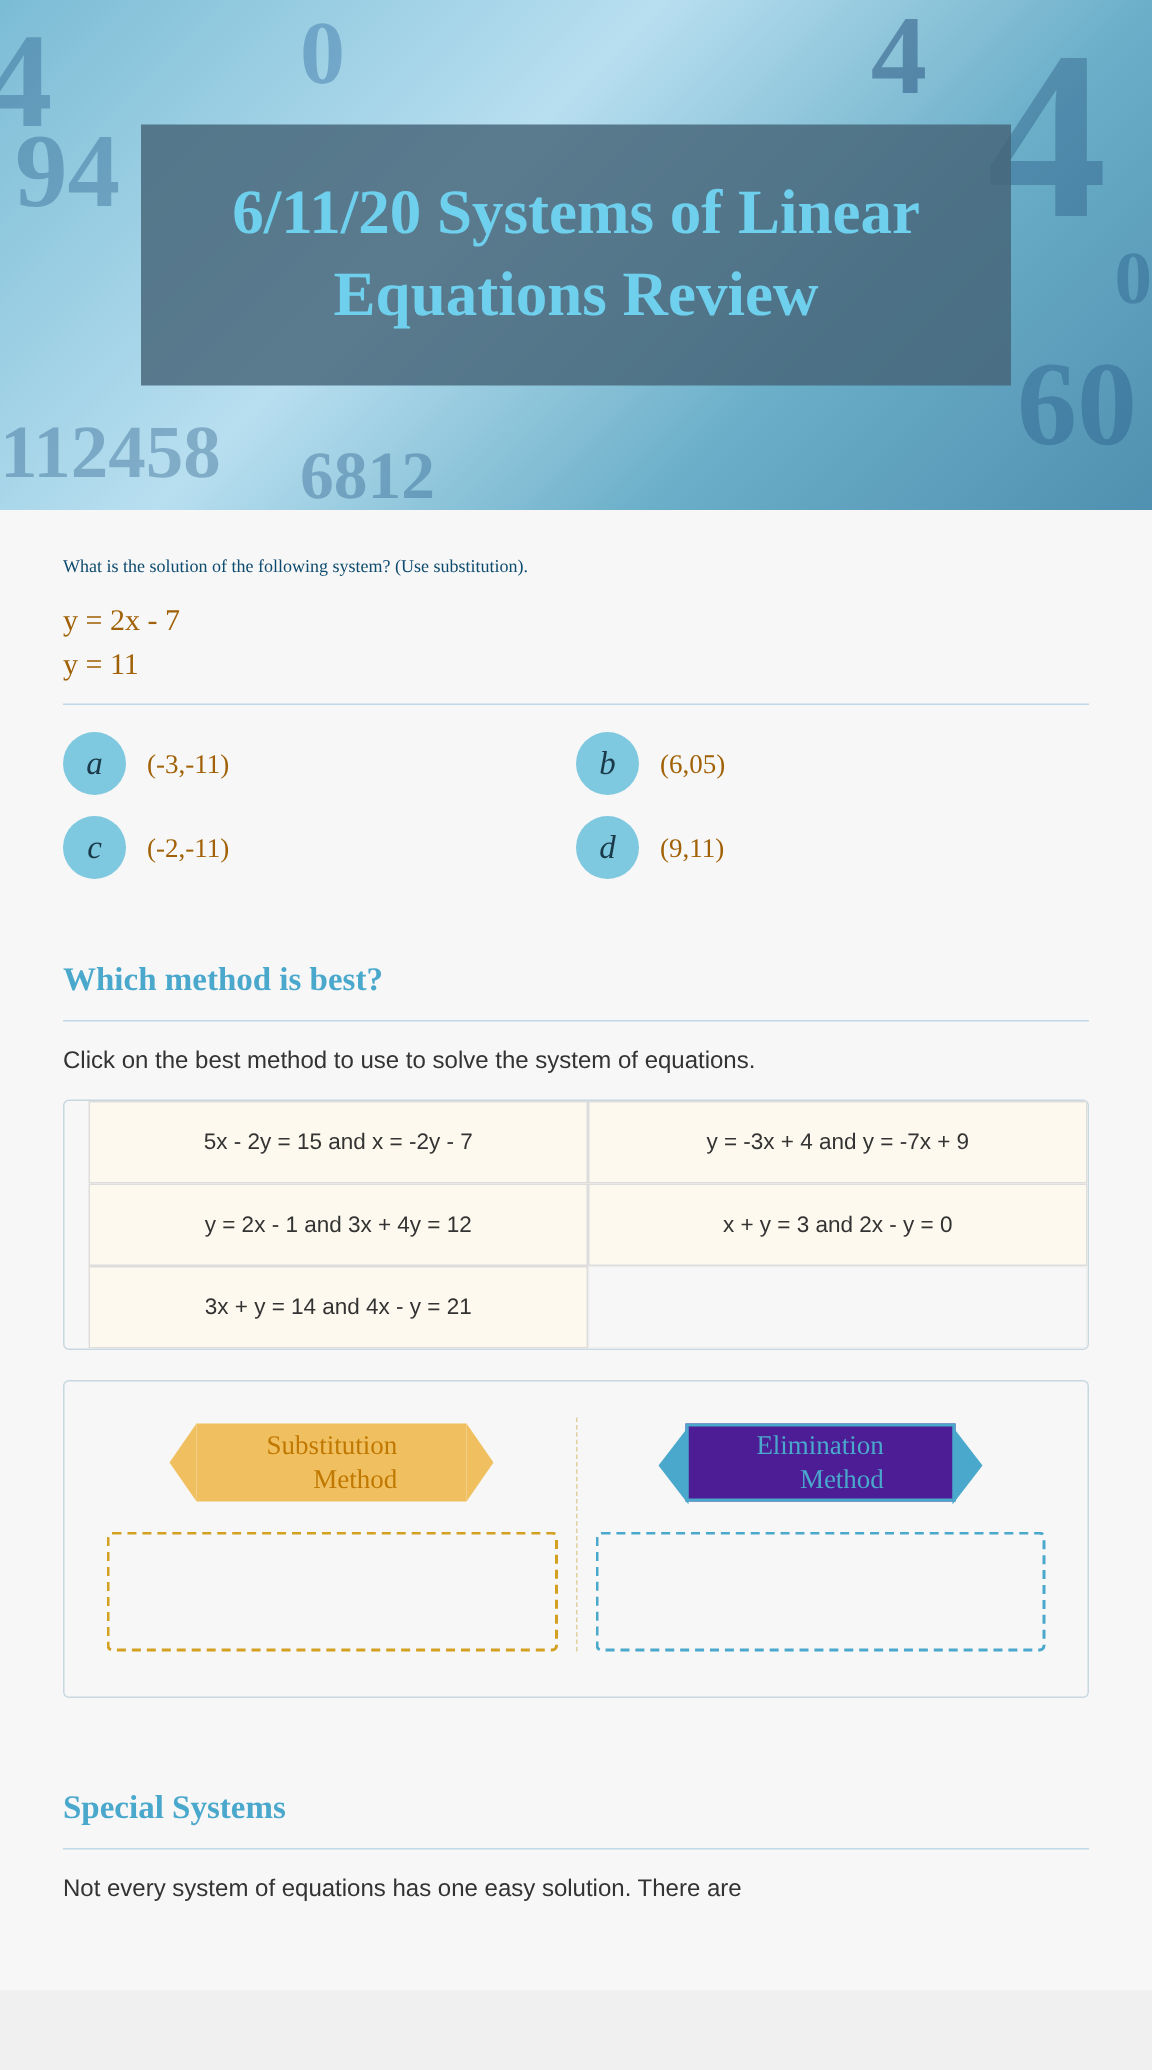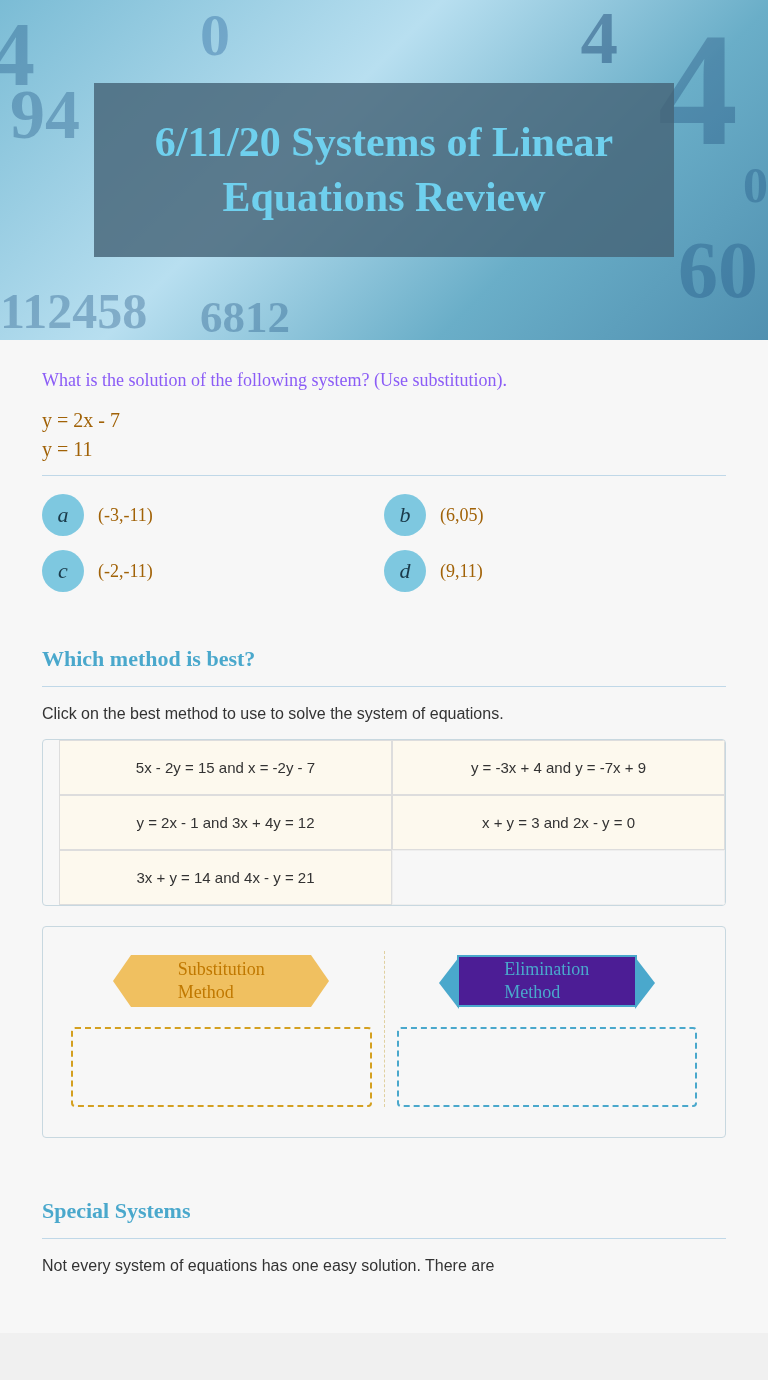--- a/index.html
+++ b/index.html
@@ -62,22 +62,22 @@
     .main {
       background: #f7f7f7;
       padding: 0 42px 32px 42px;
     }
 
     
     .q1-section {
       padding: 30px 0 10px 0;
     }
     .question-text {
-      color: #8b5cf6;
-      font-size: 18px;
+      color: #0c4a6e;
+      font-size: 12px;
       font-family: Georgia, serif;
       margin-bottom: 18px;
     }
     .equation {
       color: #a16207;
       font-size: 20px;
       font-family: Georgia, serif;
       margin-bottom: 6px;
     }
     .divider {
@@ -190,21 +190,21 @@
       height: 60px;
       margin-bottom: 16px;
     }
     .banner-body {
       position: relative;
       width: 180px;
       height: 52px;
       display: flex;
       align-items: center;
       justify-content: center;
-      text-align: left;
+      text-align: right;
       font-size: 18px;
       font-family: Georgia, serif;
       line-height: 1.3;
       z-index: 1;
     }
     
     .banner-subst .banner-body {
       background: #f0c060;
       color: #c07800;
       border: none;
@@ -278,21 +278,21 @@
 
     
     .special-section {
       padding: 20px 0 10px 0;
     }
 
     
     .n1 { top: 10px; left: -10px; }
     .n2 { top: 10px; right: 30px; font-size: 160px !important; color: rgba(20,60,110,0.3) !important; }
     .n3 { top: 80px; left: 10px; font-size: 70px !important; }
-    .n4 { bottom: 4px; left: 0px; font-size: 50px !important; }
+    .n4 { bottom: 14px; left: 0px; font-size: 50px !important; }
     .n5 { bottom: 30px; right: 10px; font-size: 80px !important; }
     .n6 { top: 5px; left: 200px; font-size: 60px !important; color: rgba(30,90,150,0.35) !important; }
     .n7 { bottom: 50px; left: 50px; font-size: 55px !important; }
     .n8 { top: 160px; right: 0px; font-size: 50px !important; }
     .n9 { top: 0px; right: 150px; font-size: 75px !important; color: rgba(10,50,100,0.4) !important; }
     .n10 { bottom: 0px; left: 200px; font-size: 45px !important; }
   </style>
 </head>
 <body>
 

